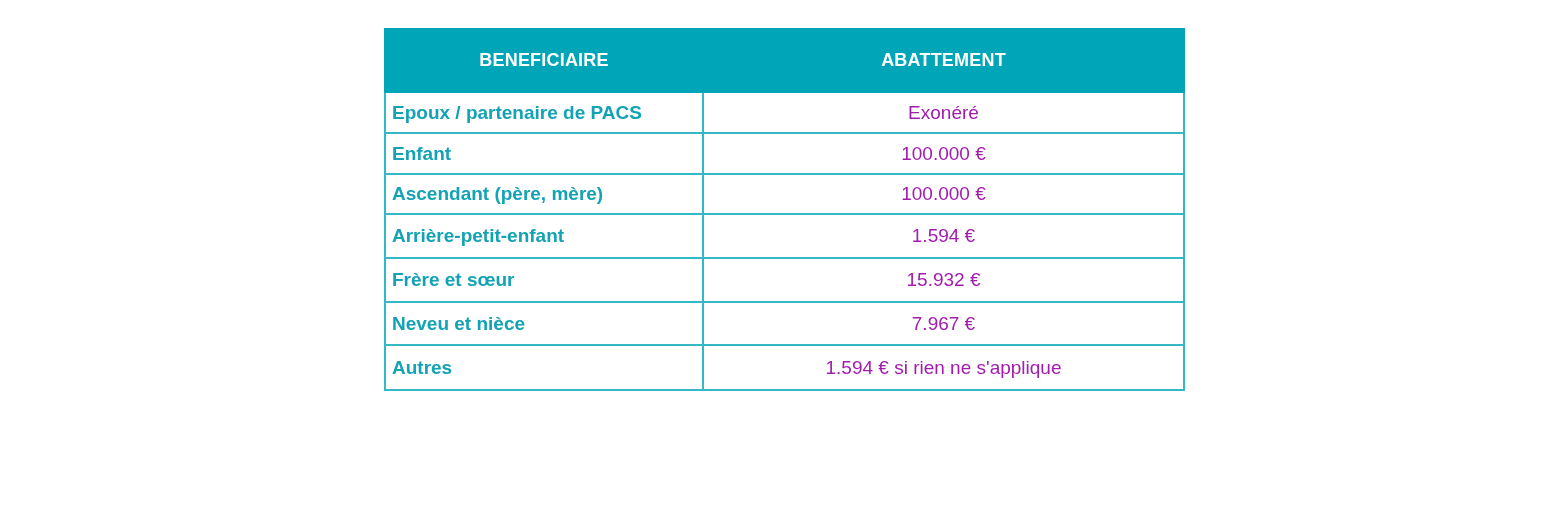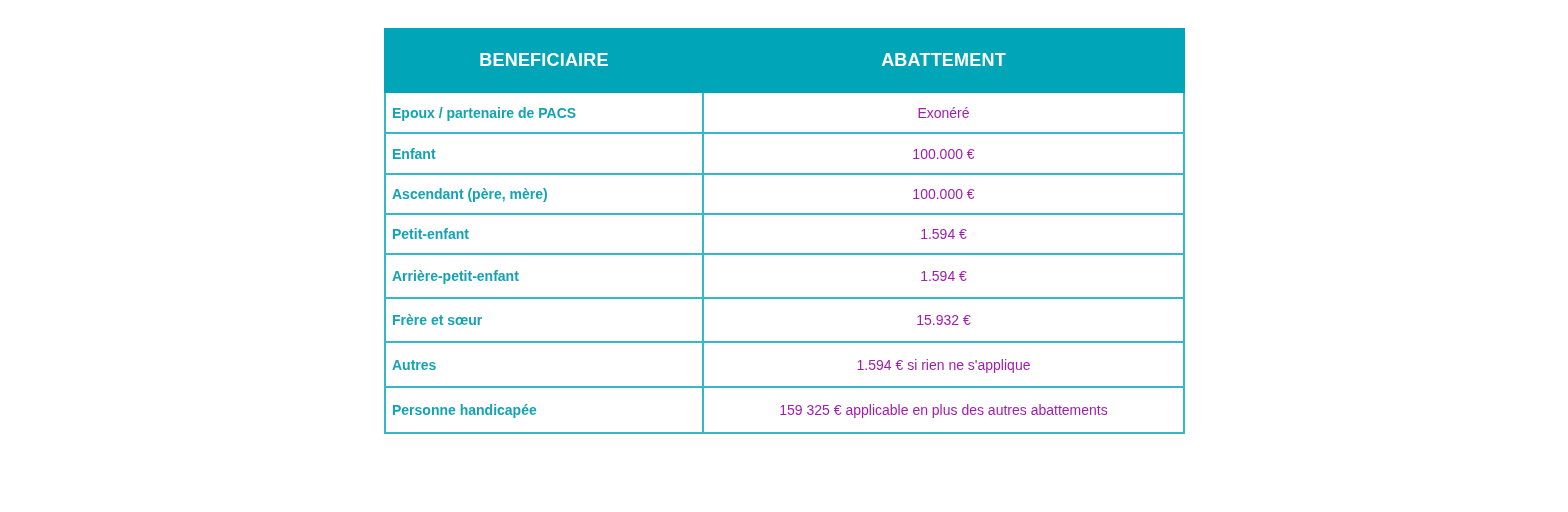--- a/index.html
+++ b/index.html
@@ -32,21 +32,21 @@
       height: 61px;
       padding: 0;
       text-align: center;
       border: 2px solid #00a6b8;
       letter-spacing: 0.2px;
       margin-top: 32px;
     }
     .tbl td {
       border: 2px solid #35b8c6;
       padding: 0 0 0 6px;
-      font-size: 14px;
+      font-size: 19px;
       vertical-align: middle;
     }
     .tbl td.label {
       color: #13a3b5;
       font-weight: bold;
       text-align: left;
     }
     .tbl td.value {
       color: #a21caf;
       text-align: center;
@@ -82,34 +82,30 @@
       <td class="value">Exonéré</td>
     </tr>
     <tr class="r1">
       <td class="label">Enfant</td>
       <td class="value">100.000 €</td>
     </tr>
     <tr class="r2">
       <td class="label">Ascendant (père, mère)</td>
       <td class="value">100.000 €</td>
     </tr>
-    <tr class="r3">
-      <td class="label">Petit-enfant</td>
-      <td class="value">1.594 €</td>
-    </tr>
     <tr class="r4">
       <td class="label">Arrière-petit-enfant</td>
       <td class="value">1.594 €</td>
     </tr>
     <tr class="r5">
       <td class="label">Frère et sœur</td>
       <td class="value">15.932 €</td>
     </tr>
+    <tr class="r6">
+      <td class="label">Neveu et nièce</td>
+      <td class="value">7.967 €</td>
+    </tr>
     <tr class="r7">
       <td class="label">Autres</td>
       <td class="value">1.594 € si rien ne s'applique</td>
-    </tr>
-    <tr class="r8">
-      <td class="label">Personne handicapée</td>
-      <td class="value">159 325 € applicable en plus des autres abattements</td>
     </tr>
   </tbody>
 </table>
 
 </body></html>

